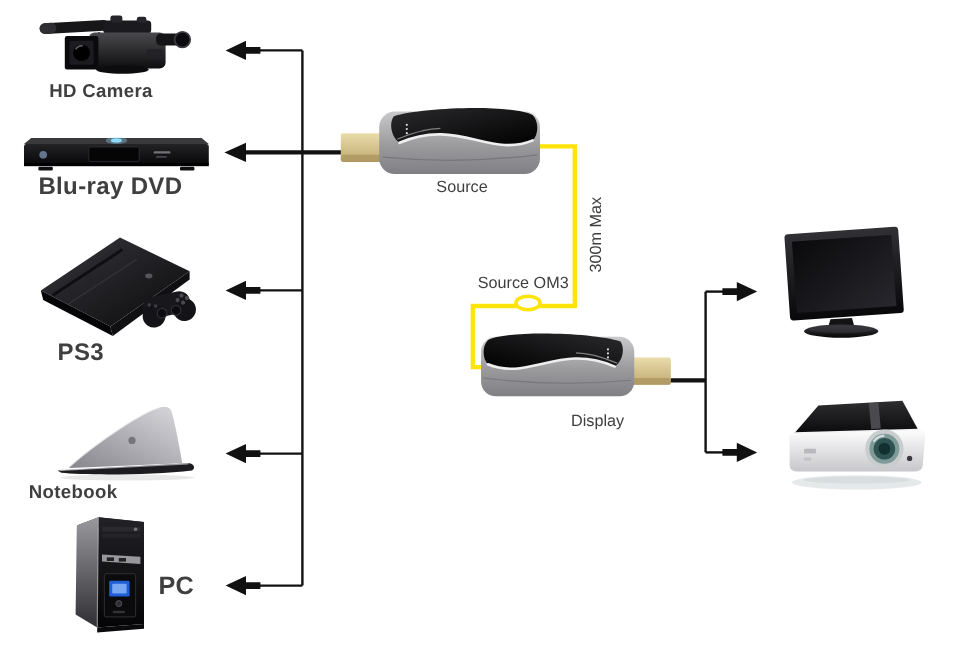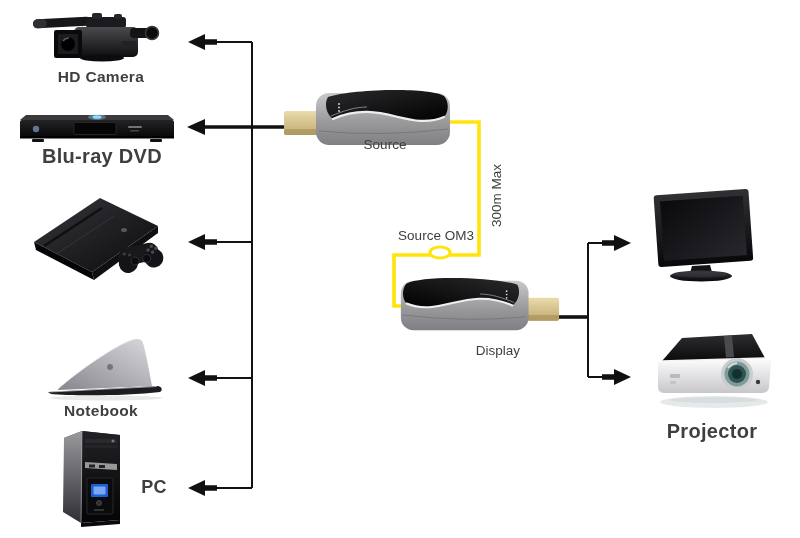--- a/index.html
+++ b/index.html
@@ -1,29 +1,29 @@
 <!DOCTYPE html>
 <html><head>
 <meta charset="utf-8">
 <style>
   html,body{margin:0;padding:0;background:#fff;}
   .canvas{
     position:relative;width:800px;height:538px;background:#ffffff;overflow:hidden;
     font-family:"Liberation Sans",sans-serif;color:#3a3a3a;
   }
   .dev-label{
-    position:absolute;text-align:center;font-weight:bold;
+    position:absolute;font-weight:bold;
     font-size:15.5px;color:#3f3f3f;letter-spacing:.3px;white-space:nowrap;
   }
   .conn-label{
     position:absolute;text-align:center;font-weight:normal;
     font-size:13.5px;color:#3f3f3f;white-space:nowrap;
   }
   .rot{transform:rotate(-90deg);transform-origin:center center;}
-  .lbl-pc{font-size:18px;}
+  .lbl-pc{font-size:21px;}
   .lbl-big{font-size:20px;}
   svg.dev{position:absolute;}
   #lines{position:absolute;left:0;top:0;}
 </style>
 </head>
 <body>
 
 <div class="canvas">
 
   <svg width="0" height="0" style="position:absolute" aria-hidden="true">
@@ -188,30 +188,31 @@
       <circle cx="36" cy="10" r="1.7" fill="#4a4a52"></circle>
         <circle cx="40" cy="13" r="1.7" fill="#4a4a52"></circle>
       <circle cx="32" cy="13" r="1.7" fill="#4a4a52"></circle>
         <circle cx="36" cy="16" r="1.7" fill="#4a4a52"></circle>
       <circle cx="8" cy="12" r="1.5" fill="#3c3c44"></circle>
         <circle cx="13" cy="14" r="1.5" fill="#3c3c44"></circle>
       <circle cx="17" cy="21" r="4" fill="#0c0c0e" stroke="#2e2e34" stroke-width="1"></circle>
       <circle cx="29" cy="21" r="4" fill="#0c0c0e" stroke="#2e2e34" stroke-width="1"></circle>
     </g>
   </svg>
+  <div class="dev-label lbl-big" style="left:48px;top:283px;width:100px">PS3</div>
 
   <svg class="dev" style="left:42px;top:337px" width="128" height="66" viewBox="0 0 128 66">
     <path d="M16,52 C36,34 74,8 90,3 C95,1 100,2 101,6 C104,16 108,38 110,49 L16,53 Z" fill="url(#gNb)"></path>
     <path d="M16,52 C36,34 74,8 90,3" stroke="#e9e9ee" stroke-width="1" fill="none" opacity="0.8"></path>
     <ellipse cx="68" cy="30" rx="3" ry="3" fill="#5c5c64" opacity="0.7"></ellipse>
     <path d="M6,55 L116,49 C120,50 121,53 118,55 C86,59 28,59 9,57 Z" fill="#1d1d21"></path>
     <path d="M8,55 L115,49.5" stroke="#c8c8ce" stroke-width="1" opacity="0.7"></path>
     <ellipse cx="64" cy="61" rx="56" ry="2.5" fill="#45454a" opacity="0.12"></ellipse>
   </svg>
-  <div class="dev-label" style="left:41px;top:402px;width:120px">Notebook</div>
+  <div class="dev-label" style="left:24px;top:402px;width:120px">Notebook</div>
 
   <svg class="dev" style="left:58px;top:426px" width="72" height="104" viewBox="0 0 72 104">
     <polygon points="6,12 24,5 62,9 45,15" fill="#333338"></polygon>
     <polygon points="6,12 24,5 23,97 5,86" fill="url(#gPcSide)"></polygon>
     <polygon points="24,5 62,9 62,94 23,97" fill="url(#gPcFront)"></polygon>
     <line x1="24" y1="5" x2="23" y2="97" stroke="#b8b8bd" stroke-width="1" opacity="0.6"></line>
     <rect x="27" y="13" width="32" height="4" fill="#2a2a2e"></rect>
     <rect x="27" y="19" width="32" height="3" fill="#242428"></rect>
     <circle cx="55" cy="15" r="1.5" fill="#777"></circle>
     <polygon points="27,36 59,38 59,44 27,42" fill="#97979c"></polygon>
@@ -222,21 +223,21 @@
     <rect x="35.5" y="60.5" width="12" height="8" rx="1" fill="#79a7f2"></rect>
     <circle cx="41" cy="77" r="2.5" fill="#2e2e33" stroke="#505058" stroke-width="0.8"></circle>
     <rect x="36" y="83" width="10" height="2" fill="#333"></rect>
     <polygon points="23,97 62,94 62,98 23,101" fill="#0a0a0c"></polygon>
   </svg>
   <div class="dev-label lbl-pc" style="left:132px;top:477px;width:44px">PC</div>
 
   <svg class="dev" style="left:283px;top:84px" width="170" height="68" viewBox="0 0 170 68">
     <use href="#dongle"></use>
   </svg>
-  <div class="conn-label" style="left:345px;top:137px;width:80px">Source</div>
+  <div class="conn-label" style="left:345px;top:148px;width:80px">Source</div>
 
   <svg class="dev" style="left:398px;top:272px" width="162" height="65" viewBox="0 0 170 68">
     <g transform="translate(170,0) scale(-1,1)">
         <use href="#dongle"></use>
       </g>
   </svg>
   <div class="conn-label" style="left:458px;top:343px;width:80px">Display</div>
 
   <div class="conn-label" style="left:396px;top:228px;width:80px">Source OM3</div>
   <div class="conn-label rot" style="left:456px;top:188px;width:80px">300m Max</div>
@@ -261,15 +262,14 @@
     <path d="M14,31 L117,28" stroke="#f4f4f6" stroke-width="1.5"></path>
     <circle cx="89" cy="44" r="16" fill="#c9cdcd"></circle>
     <circle cx="89" cy="44" r="12.5" fill="#7e9a99"></circle>
     <circle cx="89" cy="44" r="9" fill="#2e5352"></circle>
     <circle cx="89" cy="44" r="5" fill="#12302f"></circle>
     <path d="M80,38 a12 12 0 0 1 9,-5" stroke="#e8efee" stroke-width="2" fill="none" opacity="0.8"></path>
     <circle cx="110" cy="52" r="2.2" fill="#3a3a3e"></circle>
     <rect x="22" y="44" width="10" height="4" rx="1" fill="#b9b9bd"></rect>
     <rect x="22" y="51" width="6" height="3" rx="1" fill="#c4c4c8"></rect>
   </svg>
-  <div class="dev-label lbl-big" style="left:652px;top:420px;width:120px">Projector</div>
 
 </div>
 
 </body></html>

